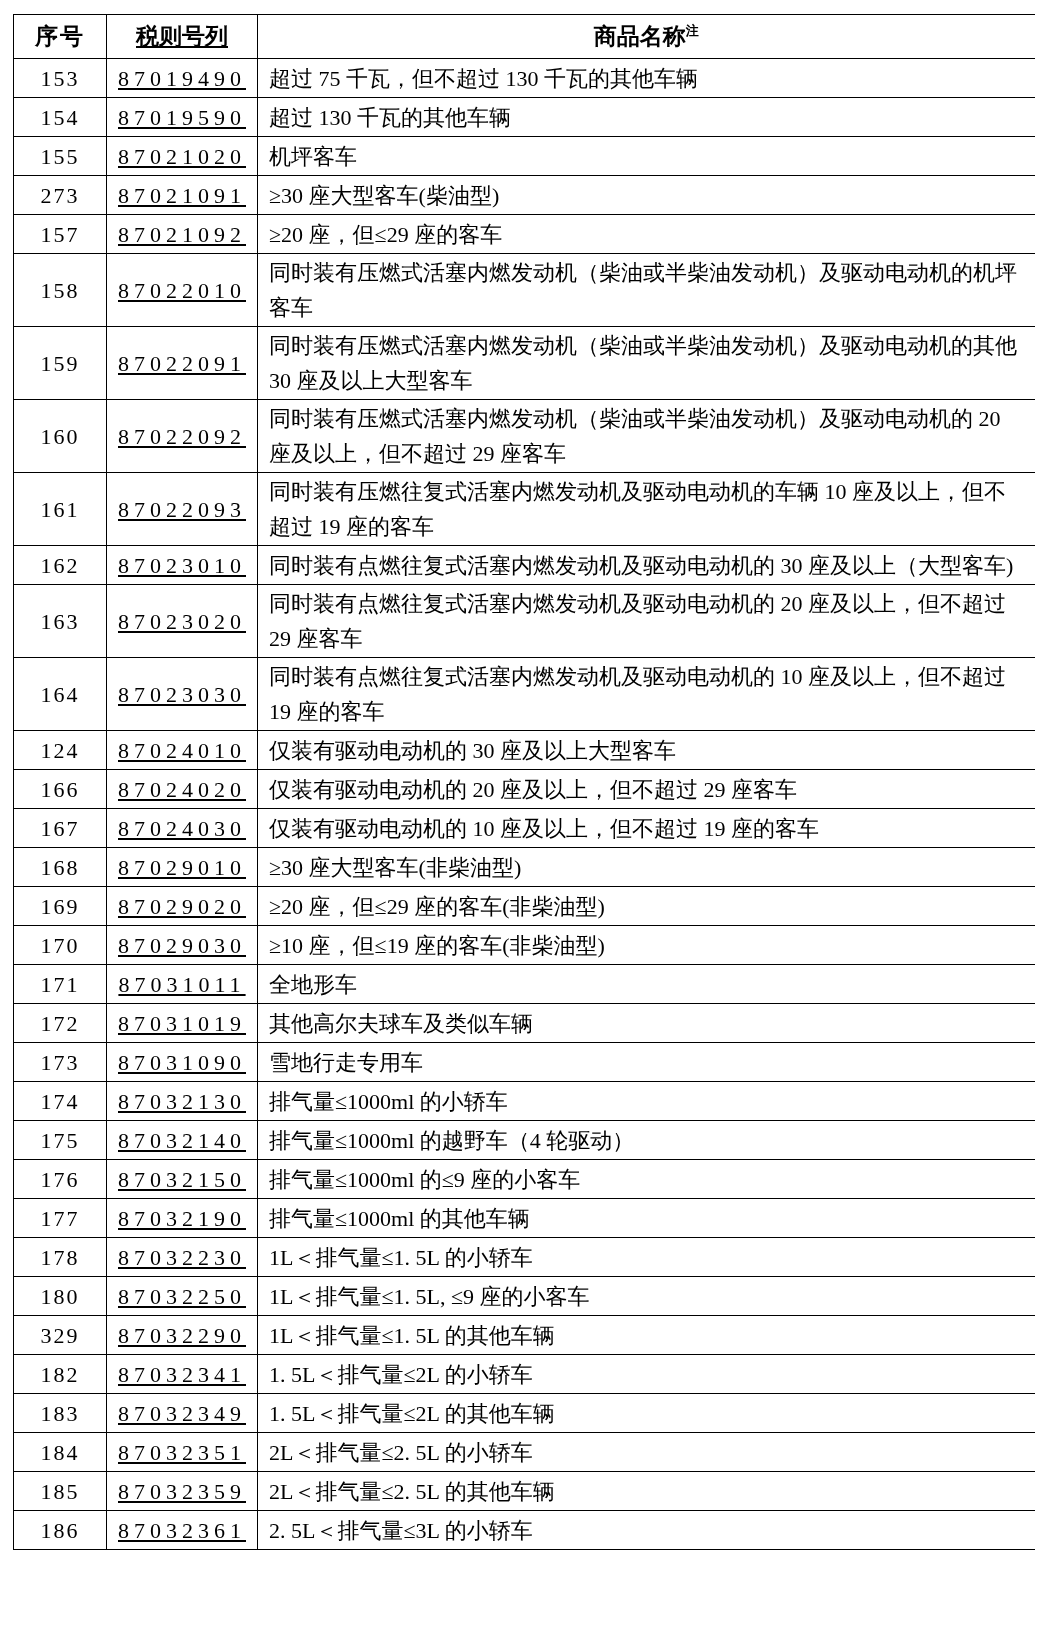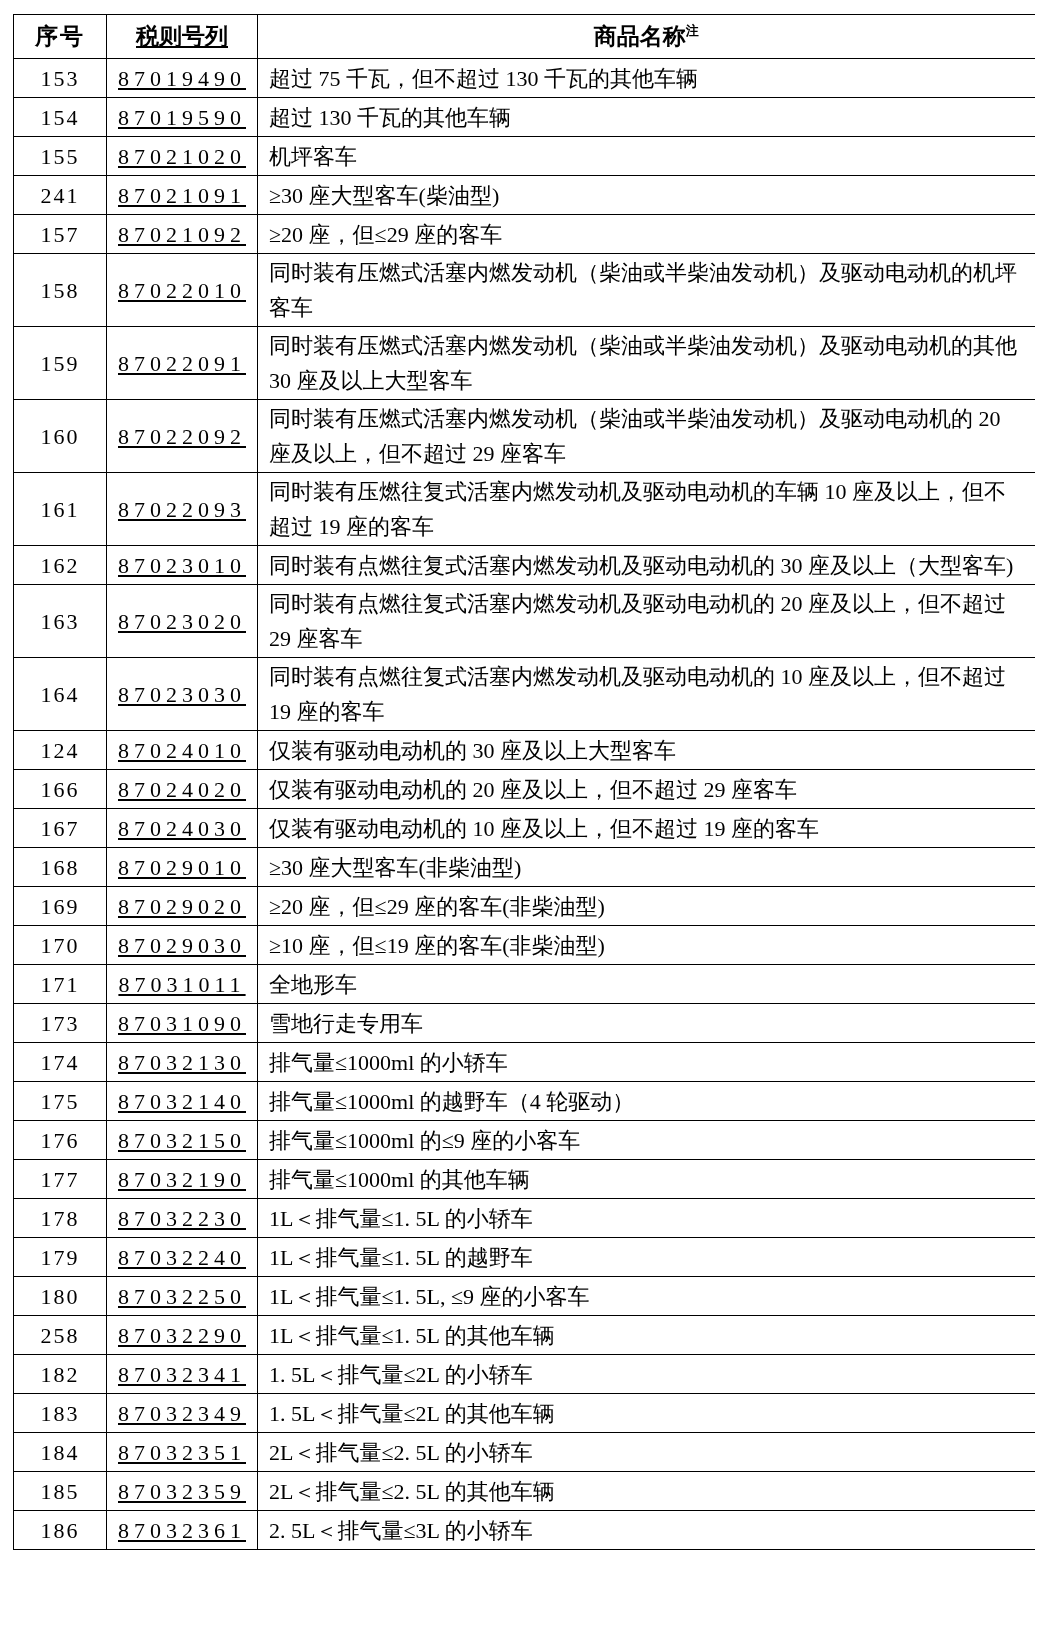--- a/index.html
+++ b/index.html
@@ -68,21 +68,21 @@
           <td class="col-no">154</td>
           <td class="col-code">87019590</td>
           <td class="col-name">超过 130 千瓦的其他车辆</td>
         </tr>
         <tr>
           <td class="col-no">155</td>
           <td class="col-code">87021020</td>
           <td class="col-name">机坪客车</td>
         </tr>
         <tr>
-          <td class="col-no">241</td>
+          <td class="col-no">273</td>
           <td class="col-code">87021091</td>
           <td class="col-name">≥30 座大型客车(柴油型)</td>
         </tr>
         <tr>
           <td class="col-no">157</td>
           <td class="col-code">87021092</td>
           <td class="col-name">≥20 座，但≤29 座的客车</td>
         </tr>
         <tr>
           <td class="col-no">158</td>
@@ -148,20 +148,25 @@
           <td class="col-no">170</td>
           <td class="col-code">87029030</td>
           <td class="col-name">≥10 座，但≤19 座的客车(非柴油型)</td>
         </tr>
         <tr>
           <td class="col-no">171</td>
           <td class="col-code">87031011</td>
           <td class="col-name">全地形车</td>
         </tr>
         <tr>
+          <td class="col-no">172</td>
+          <td class="col-code">87031019</td>
+          <td class="col-name">其他高尔夫球车及类似车辆</td>
+        </tr>
+        <tr>
           <td class="col-no">173</td>
           <td class="col-code">87031090</td>
           <td class="col-name">雪地行走专用车</td>
         </tr>
         <tr>
           <td class="col-no">174</td>
           <td class="col-code">87032130</td>
           <td class="col-name">排气量≤1000ml 的小轿车</td>
         </tr>
         <tr>
@@ -178,31 +183,26 @@
           <td class="col-no">177</td>
           <td class="col-code">87032190</td>
           <td class="col-name">排气量≤1000ml 的其他车辆</td>
         </tr>
         <tr>
           <td class="col-no">178</td>
           <td class="col-code">87032230</td>
           <td class="col-name">1L＜排气量≤1. 5L 的小轿车</td>
         </tr>
         <tr>
-          <td class="col-no">179</td>
-          <td class="col-code">87032240</td>
-          <td class="col-name">1L＜排气量≤1. 5L 的越野车</td>
-        </tr>
-        <tr>
           <td class="col-no">180</td>
           <td class="col-code">87032250</td>
           <td class="col-name">1L＜排气量≤1. 5L, ≤9 座的小客车</td>
         </tr>
         <tr>
-          <td class="col-no">258</td>
+          <td class="col-no">329</td>
           <td class="col-code">87032290</td>
           <td class="col-name">1L＜排气量≤1. 5L 的其他车辆</td>
         </tr>
         <tr>
           <td class="col-no">182</td>
           <td class="col-code">87032341</td>
           <td class="col-name">1. 5L＜排气量≤2L 的小轿车</td>
         </tr>
         <tr>
           <td class="col-no">183</td>

